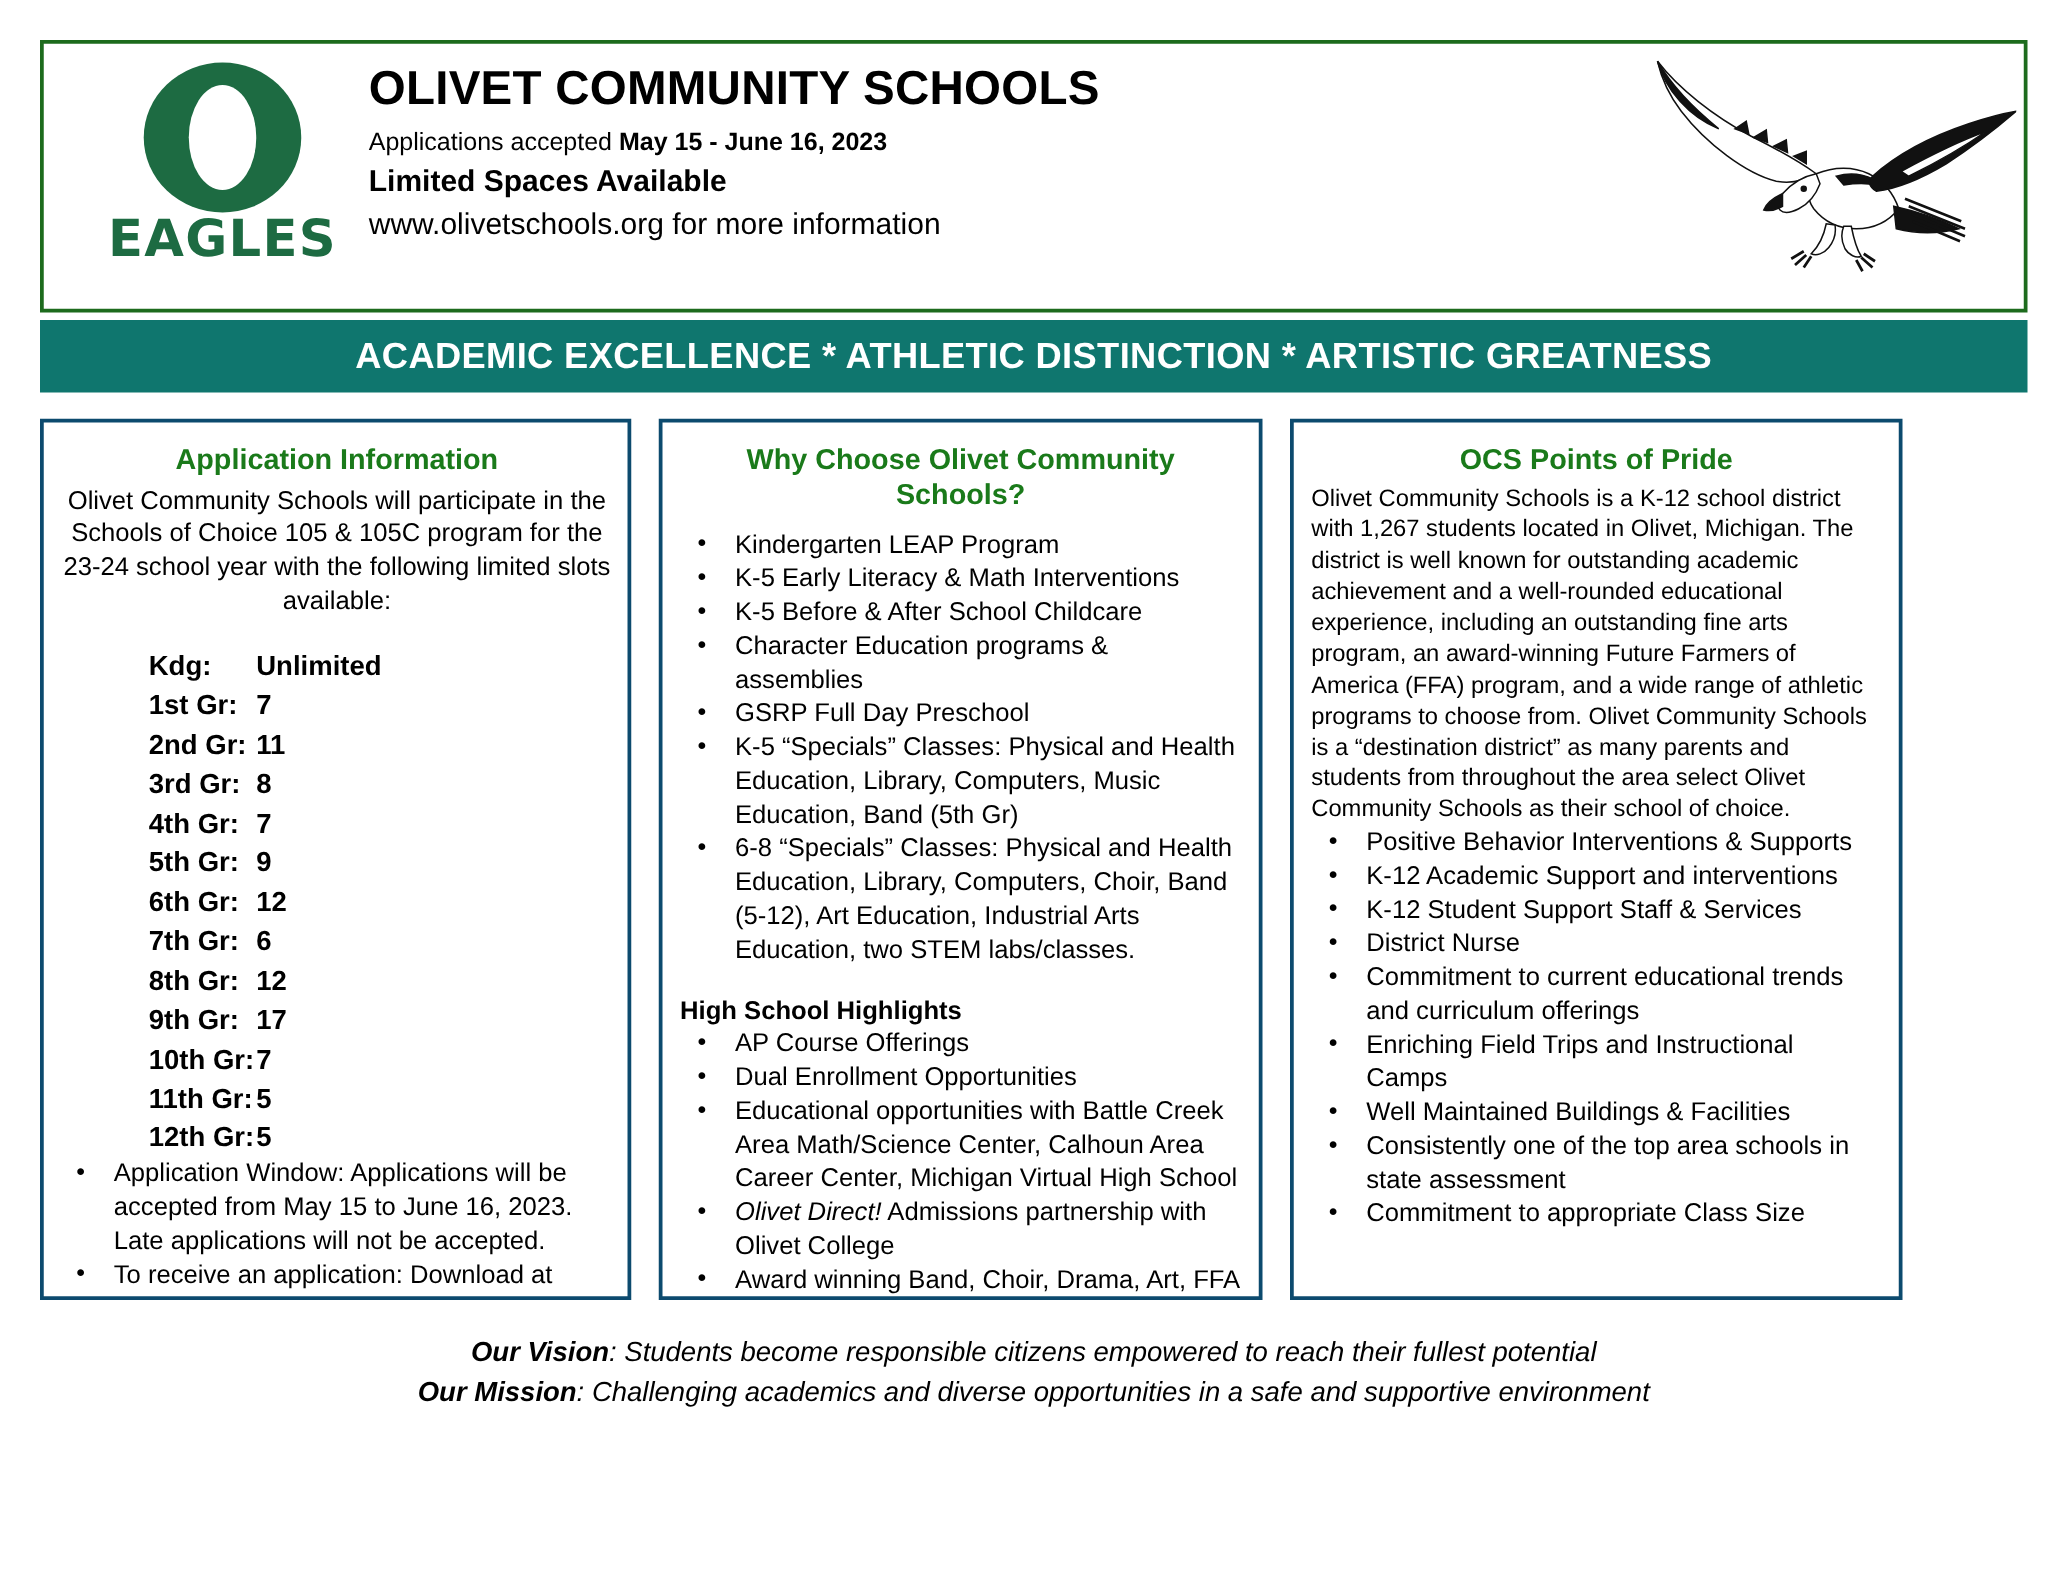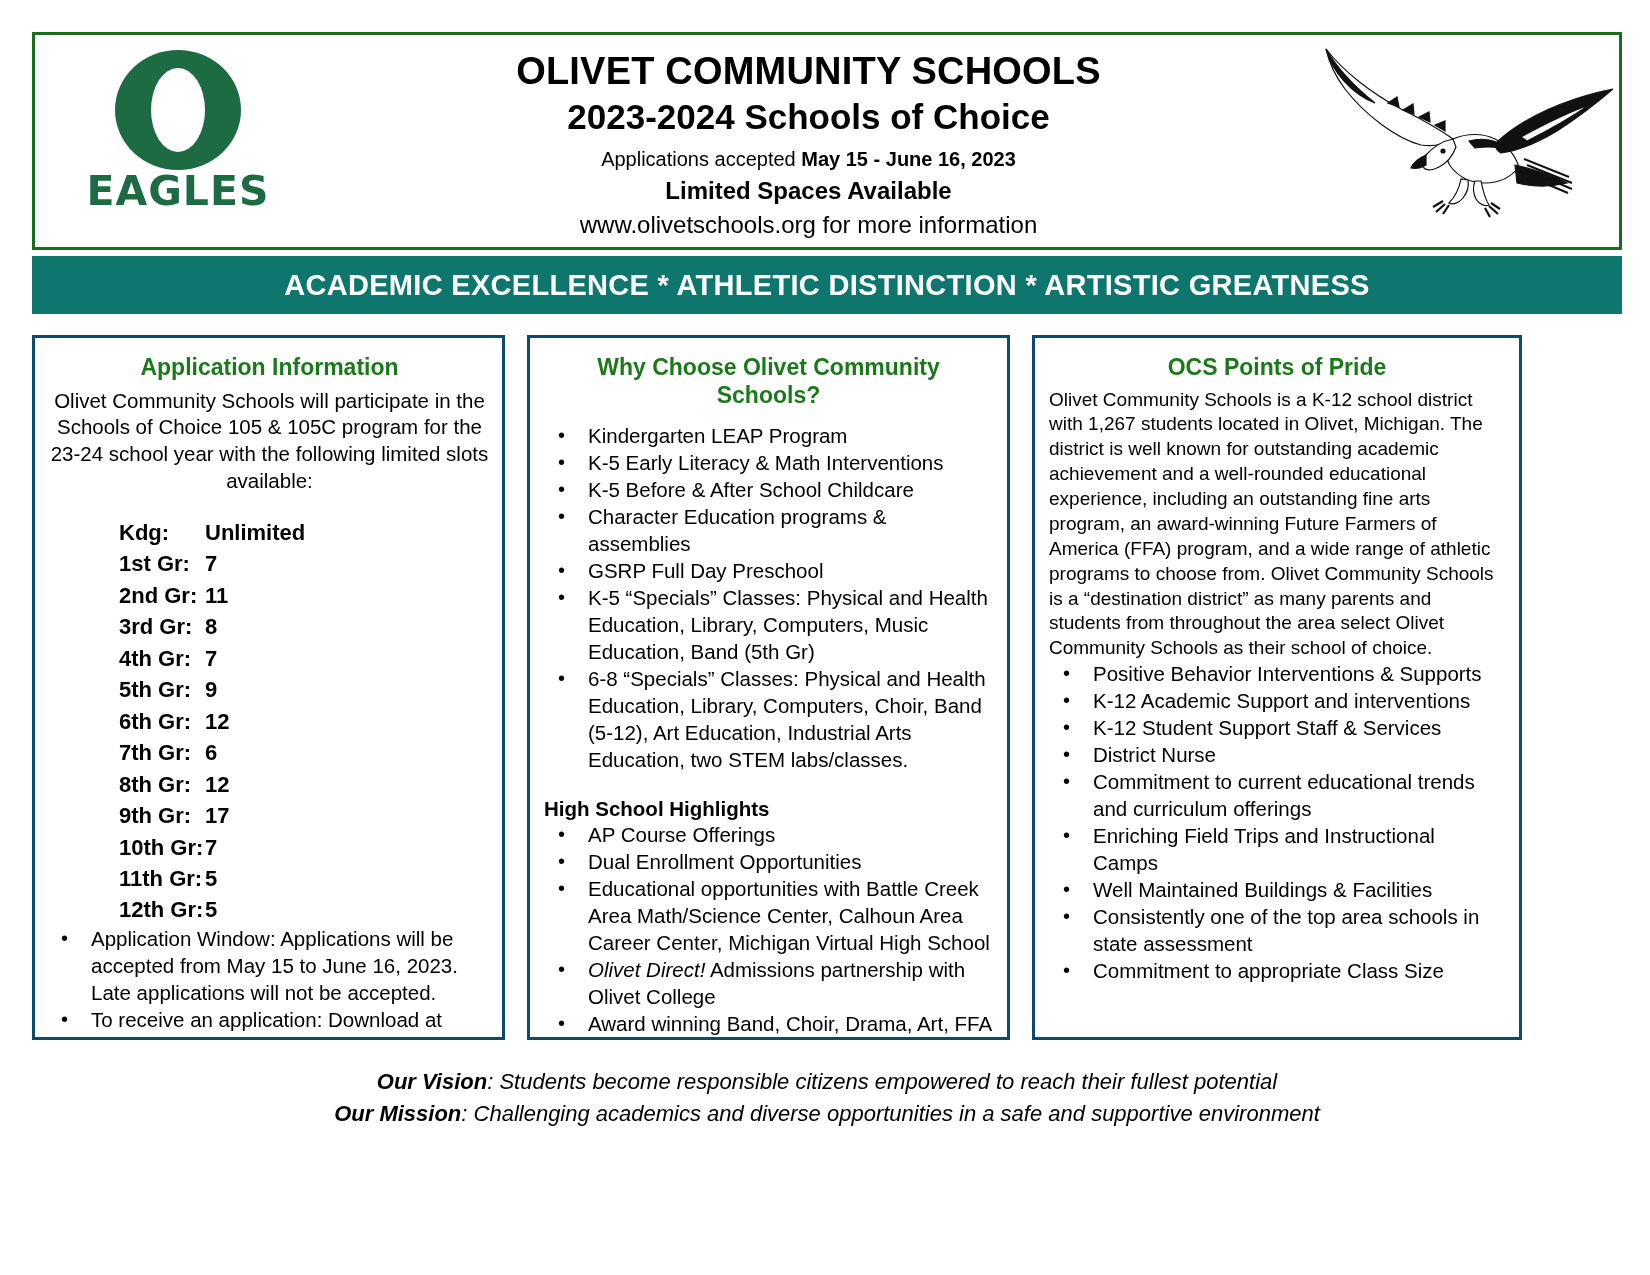--- a/index.html
+++ b/index.html
@@ -55,21 +55,20 @@
     color: #1d6b42;
     line-height: 1;
     margin-top: -4px;
   }
 
   .header-center {
     position: absolute;
     left: 260px;
     right: 297px;
     top: 14px;
-    text-align: center;
   }
   .h-title1 {
     font-weight: bold;
     font-size: 38px;
     letter-spacing: .2px;
     line-height: 1.18;
     white-space: nowrap;
   }
   .h-title2 {
     font-weight: bold;
@@ -232,21 +231,20 @@
         <svg viewBox="0 0 150 130" width="150" height="130" aria-hidden="true">
           <ellipse cx="75" cy="65" rx="63" ry="60" fill="#1d6b42"></ellipse>
           <ellipse cx="75" cy="65" rx="27" ry="42" fill="#ffffff"></ellipse>
         </svg>
       </div>
       <div class="logo-eagles">EAGLES</div>
     </div>
 
     <div class="header-center">
       <div class="h-title1">OLIVET COMMUNITY SCHOOLS</div>
-      <div class="h-title2">2023-2024 Schools of Choice</div>
       <div class="h-line3"><span>Applications accepted </span><b>May 15 - June 16, 2023</b></div>
       <div class="h-line4">Limited Spaces Available</div>
       <div class="h-line5">www.olivetschools.org for more information</div>
     </div>
 
     <div class="eagle-wrap">
       <svg viewBox="0 0 320 200" width="320" height="200" aria-hidden="true">
         <g fill="#111111" stroke="#111111" stroke-width="1.2">
 
           <path d="M33 8 C50 30 78 52 108 68 C128 78 146 88 160 98 C150 104 140 106 128 104

